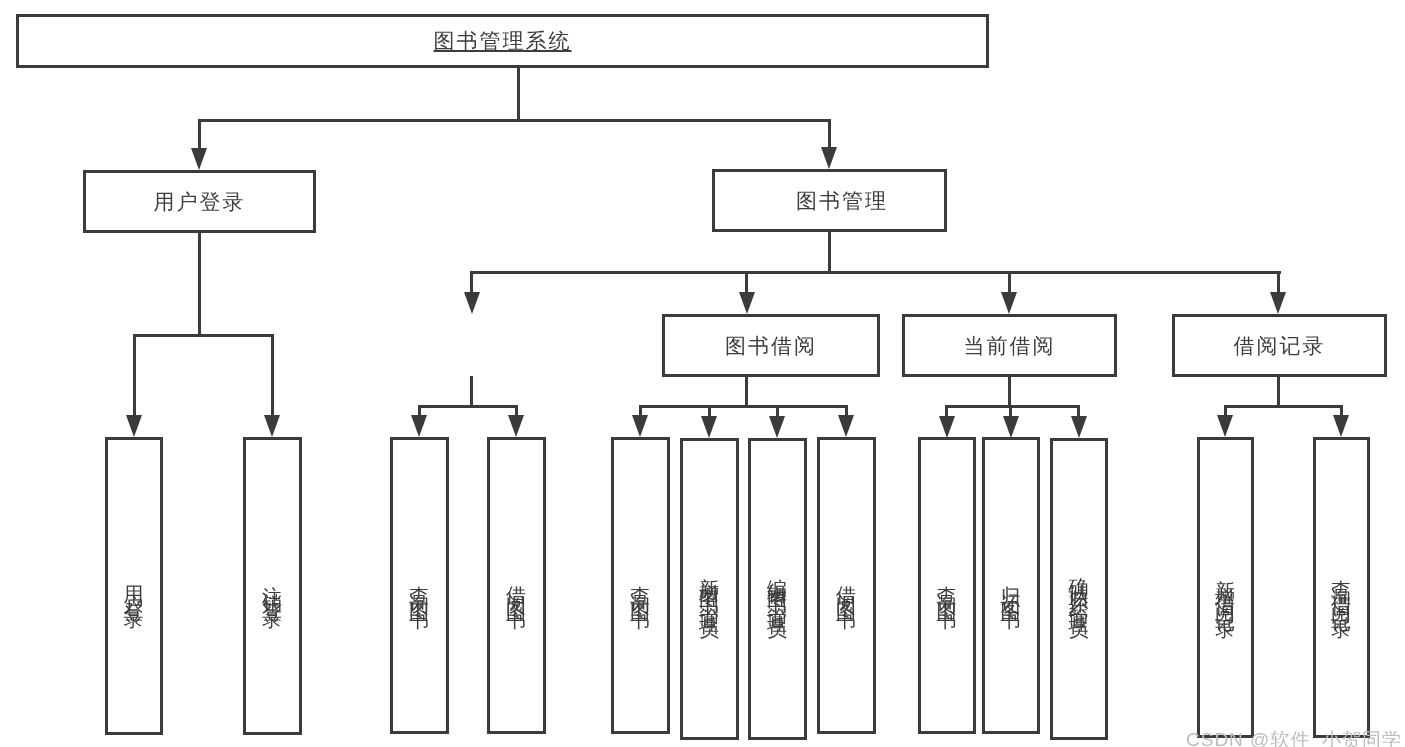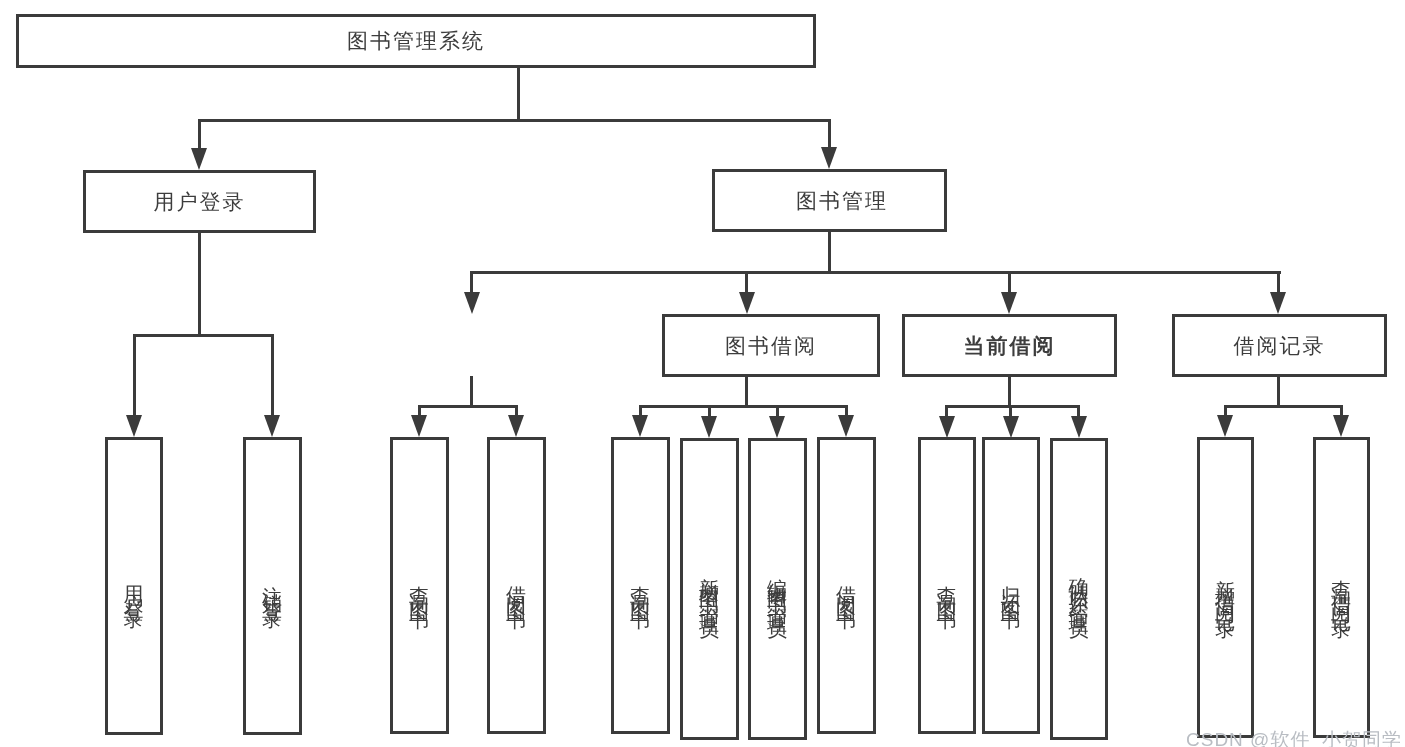--- a/index.html
+++ b/index.html
@@ -89,27 +89,27 @@
   <div class="vline" style="left:1077px;top:405px;height:13px;"></div>
   <div class="arrow" style="left:1071px;top:416px;"></div>
 
   <div class="vline" style="left:1277px;top:376px;height:31px;"></div>
   <div class="hline" style="left:1224px;top:405px;width:119px;"></div>
   <div class="vline" style="left:1224px;top:405px;height:12px;"></div>
   <div class="arrow" style="left:1217px;top:415px;"></div>
   <div class="vline" style="left:1340px;top:405px;height:12px;"></div>
   <div class="arrow" style="left:1333px;top:415px;"></div>
 
-  <div class="hbox" style="left:16px;top:14px;width:800px;height:54px;">图书管理系统</div>
+  <div class="hbox" style="left:16px;top:14px;width:973px;height:54px;text-decoration:underline;">图书管理系统</div>
 
   <div class="hbox" style="left:83px;top:170px;width:233px;height:63px;">用户登录</div>
   <div class="hbox" style="left:712px;top:169px;width:235px;height:63px;padding-left:25px;">图书管理</div>
 
   <div class="hbox" style="left:638px;top:314px;width:218px;height:63px;margin-left:24px;">图书借阅</div>
-  <div class="hbox" style="left:902px;top:314px;width:215px;height:63px;font-weight:bold;">当前借阅</div>
+  <div class="hbox" style="left:902px;top:314px;width:215px;height:63px;">当前借阅</div>
   <div class="hbox" style="left:1172px;top:314px;width:215px;height:63px;">借阅记录</div>
 
   <div class="vbox" style="left:105px;top:437px;width:58px;height:298px;">用户登录</div>
   <div class="vbox" style="left:243px;top:437px;width:59px;height:298px;">注销登录</div>
 
   <div class="vbox" style="left:390px;top:437px;width:59px;height:297px;">查询图书</div>
   <div class="vbox" style="left:487px;top:437px;width:59px;height:297px;">借阅图书</div>
 
   <div class="vbox" style="left:611px;top:437px;width:59px;height:297px;">查询图书</div>
   <div class="vbox" style="left:680px;top:438px;width:59px;height:302px;letter-spacing:6px;">新增图书（管理员）</div>

